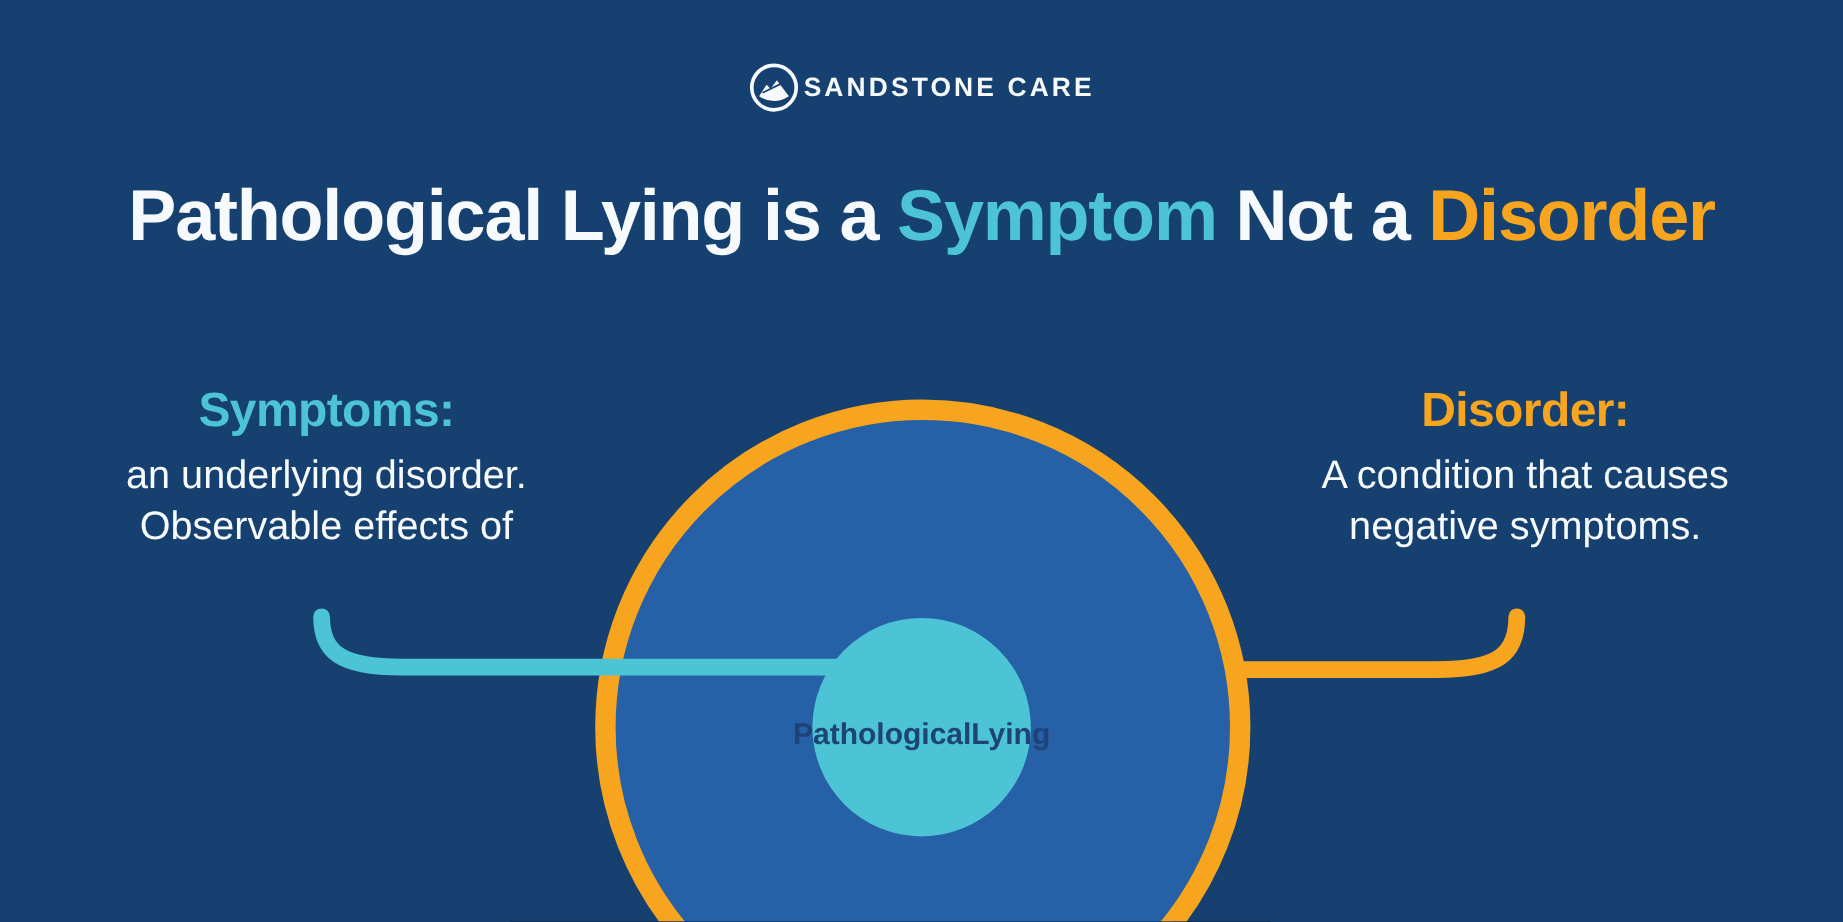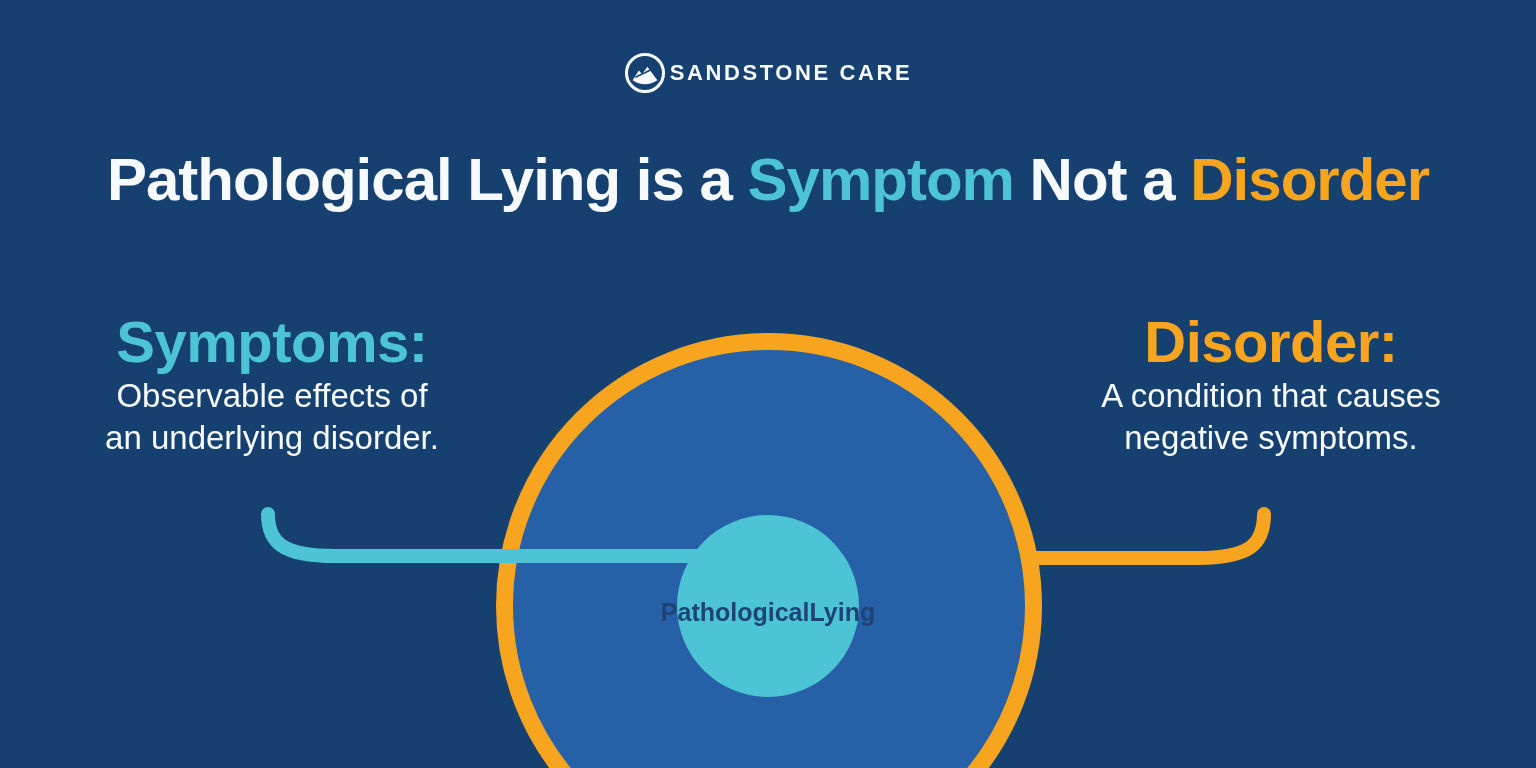--- a/index.html
+++ b/index.html
@@ -37,21 +37,21 @@
     color:var(--white);
     white-space:nowrap;
   }
   .title .teal{color:var(--teal);}
   .title .orange{color:var(--orange);text-align:center;}
   
   .side-block{position:absolute;top:312px;width:544px;text-align:center;}
   .side-block.left{left:0;}
   .side-block.right{left:999px;}
   .side-heading{
-    font-size:58px;font-weight:800;line-height:60px;letter-spacing:-0.5px;
+    font-size:40px;font-weight:800;line-height:60px;letter-spacing:-0.5px;
   }
   .side-heading.teal{color:var(--teal);}
   .side-heading.orange{color:var(--orange);}
   .side-body{
     margin-top:3px;
     color:var(--white);
     font-size:33px;line-height:42px;font-weight:500;
   }
   
   .big-circle{
@@ -86,22 +86,22 @@
     <span class="brand-name">SANDSTONE CARE</span>
   </div>
 
   <div class="title">
     <span>Pathological Lying is a </span><span class="teal">Symptom</span><span> Not a </span><span class="orange">Disorder</span>
   </div>
 
   <div class="side-block left">
     <div class="side-heading teal">Symptoms:</div>
     <div class="side-body">
+      <div>an underlying disorder.</div>
       <div>Observable effects of</div>
-      <div>an underlying disorder.</div>
     </div>
   </div>
 
   <div class="side-block right">
     <div class="side-heading orange">Disorder:</div>
     <div class="side-body">
       <div>A condition that causes</div>
       <div>negative symptoms.</div>
     </div>
   </div>

